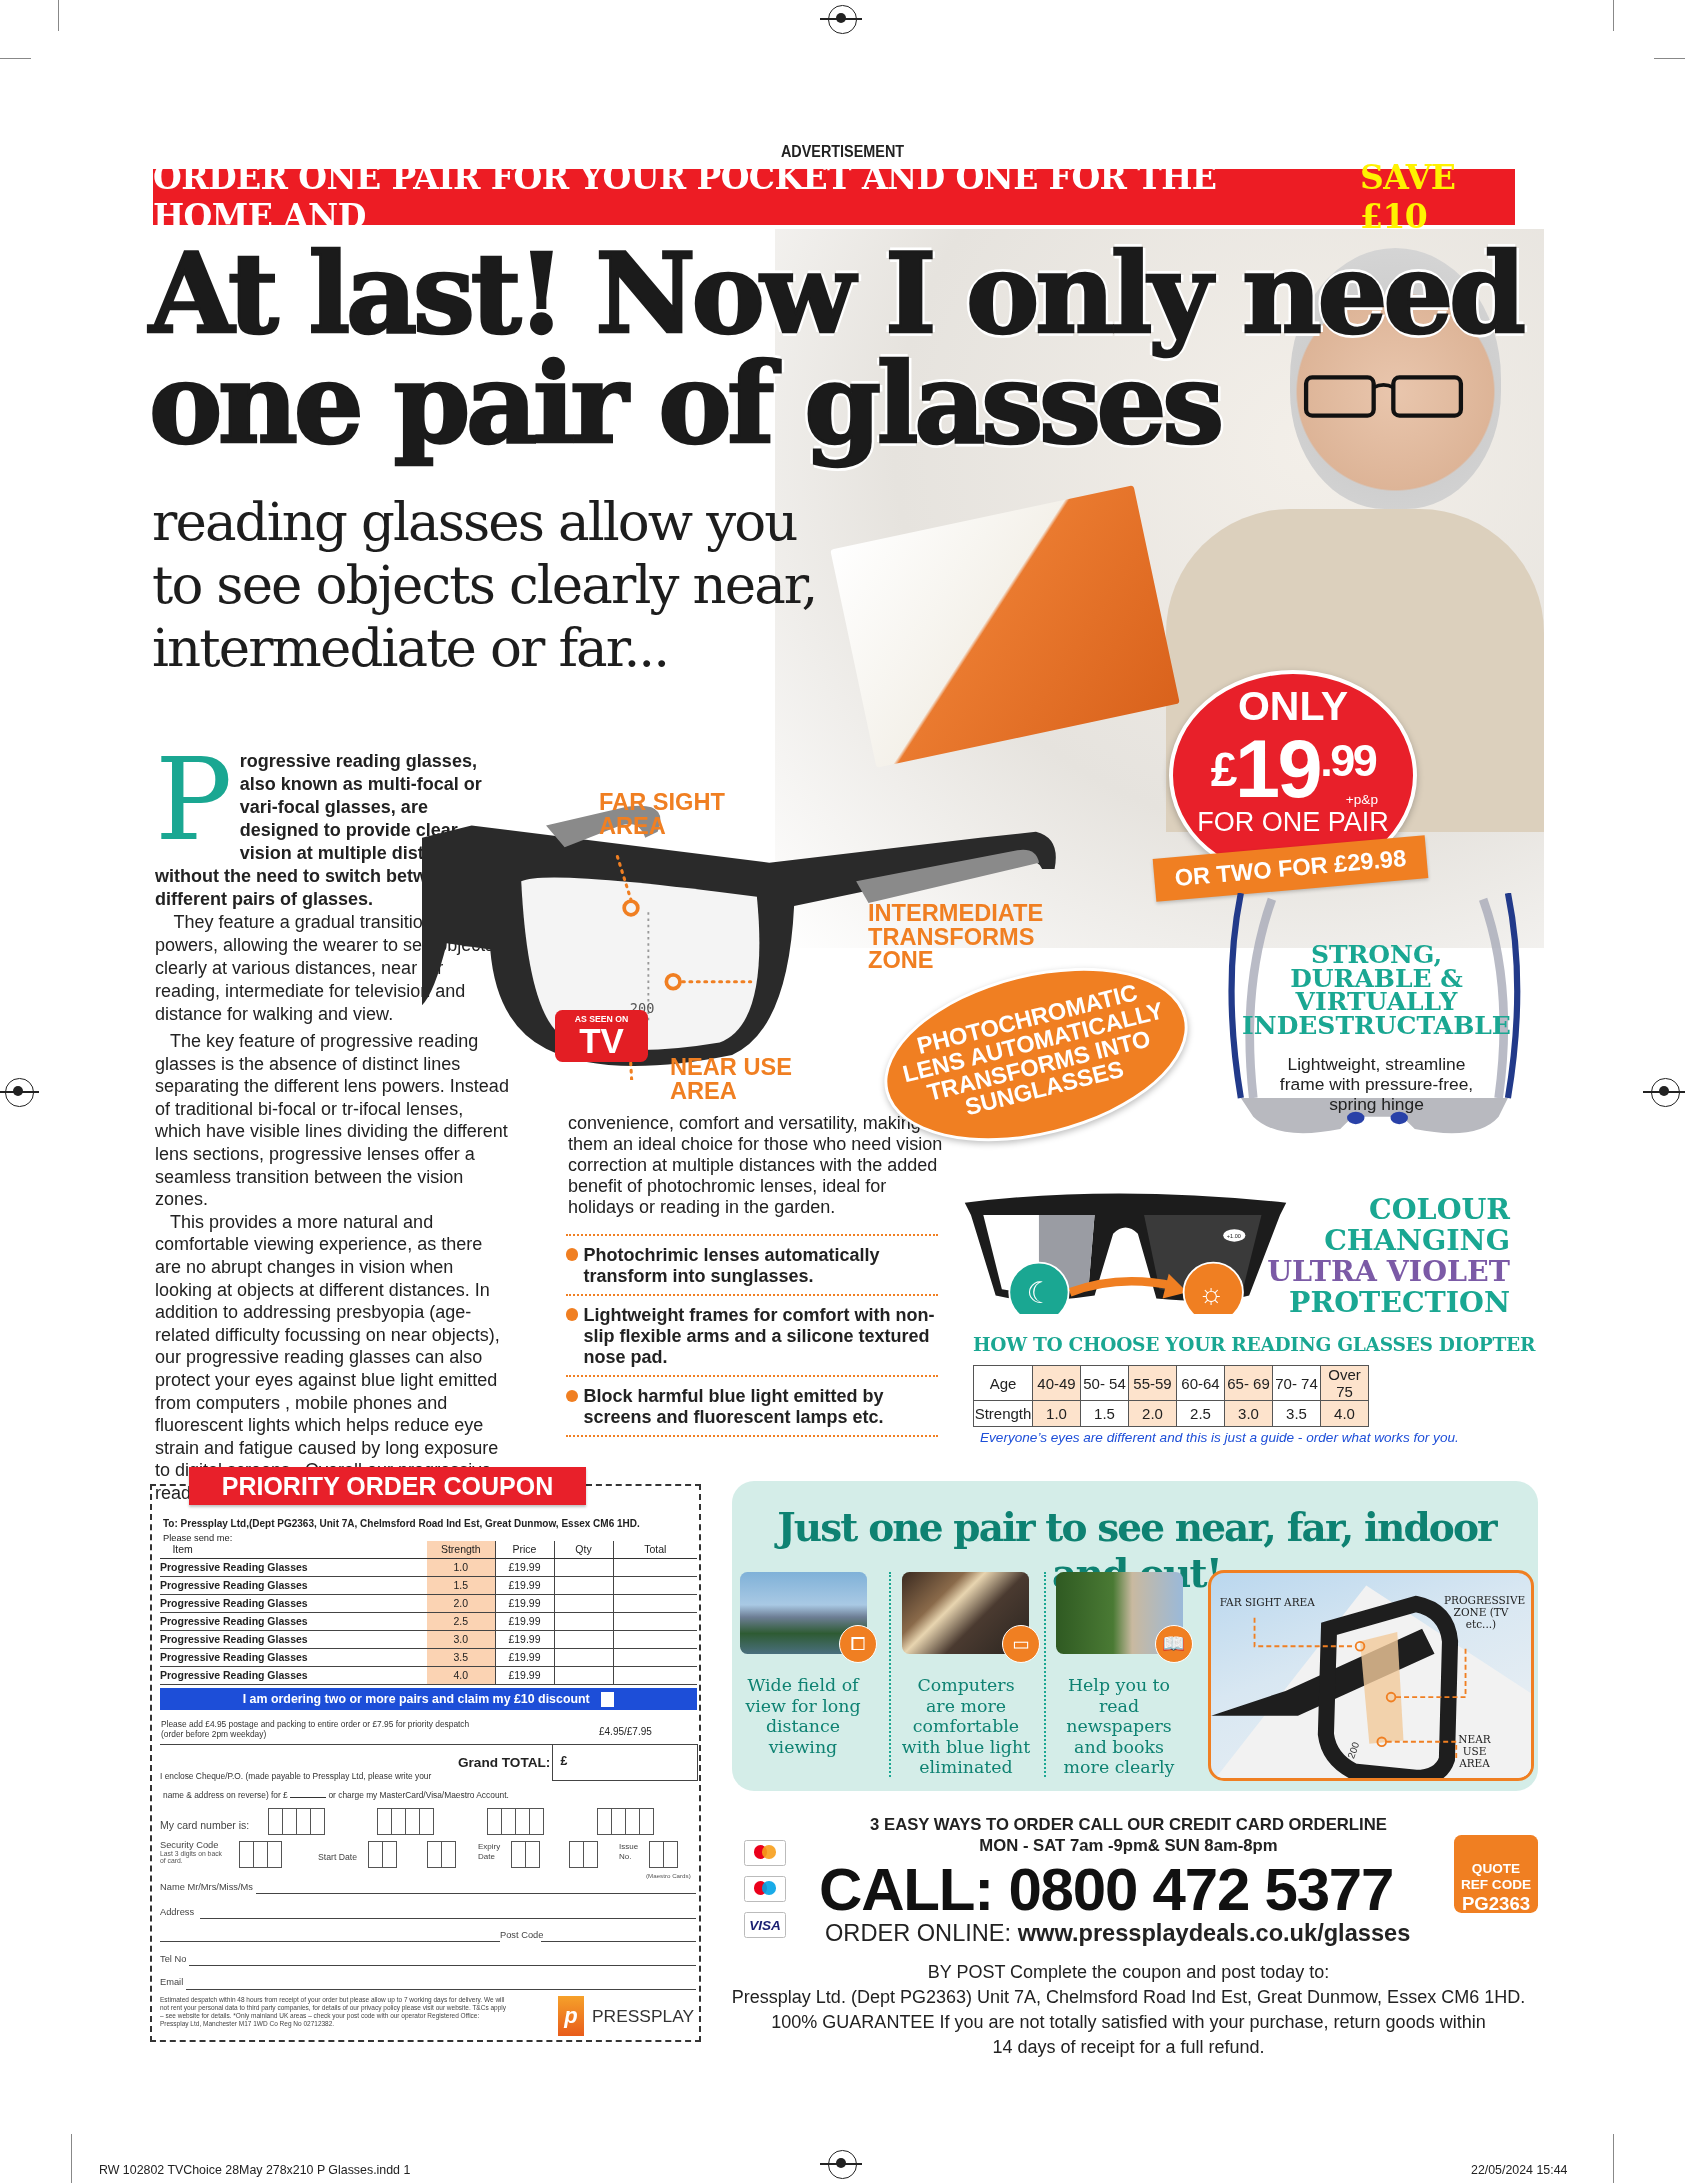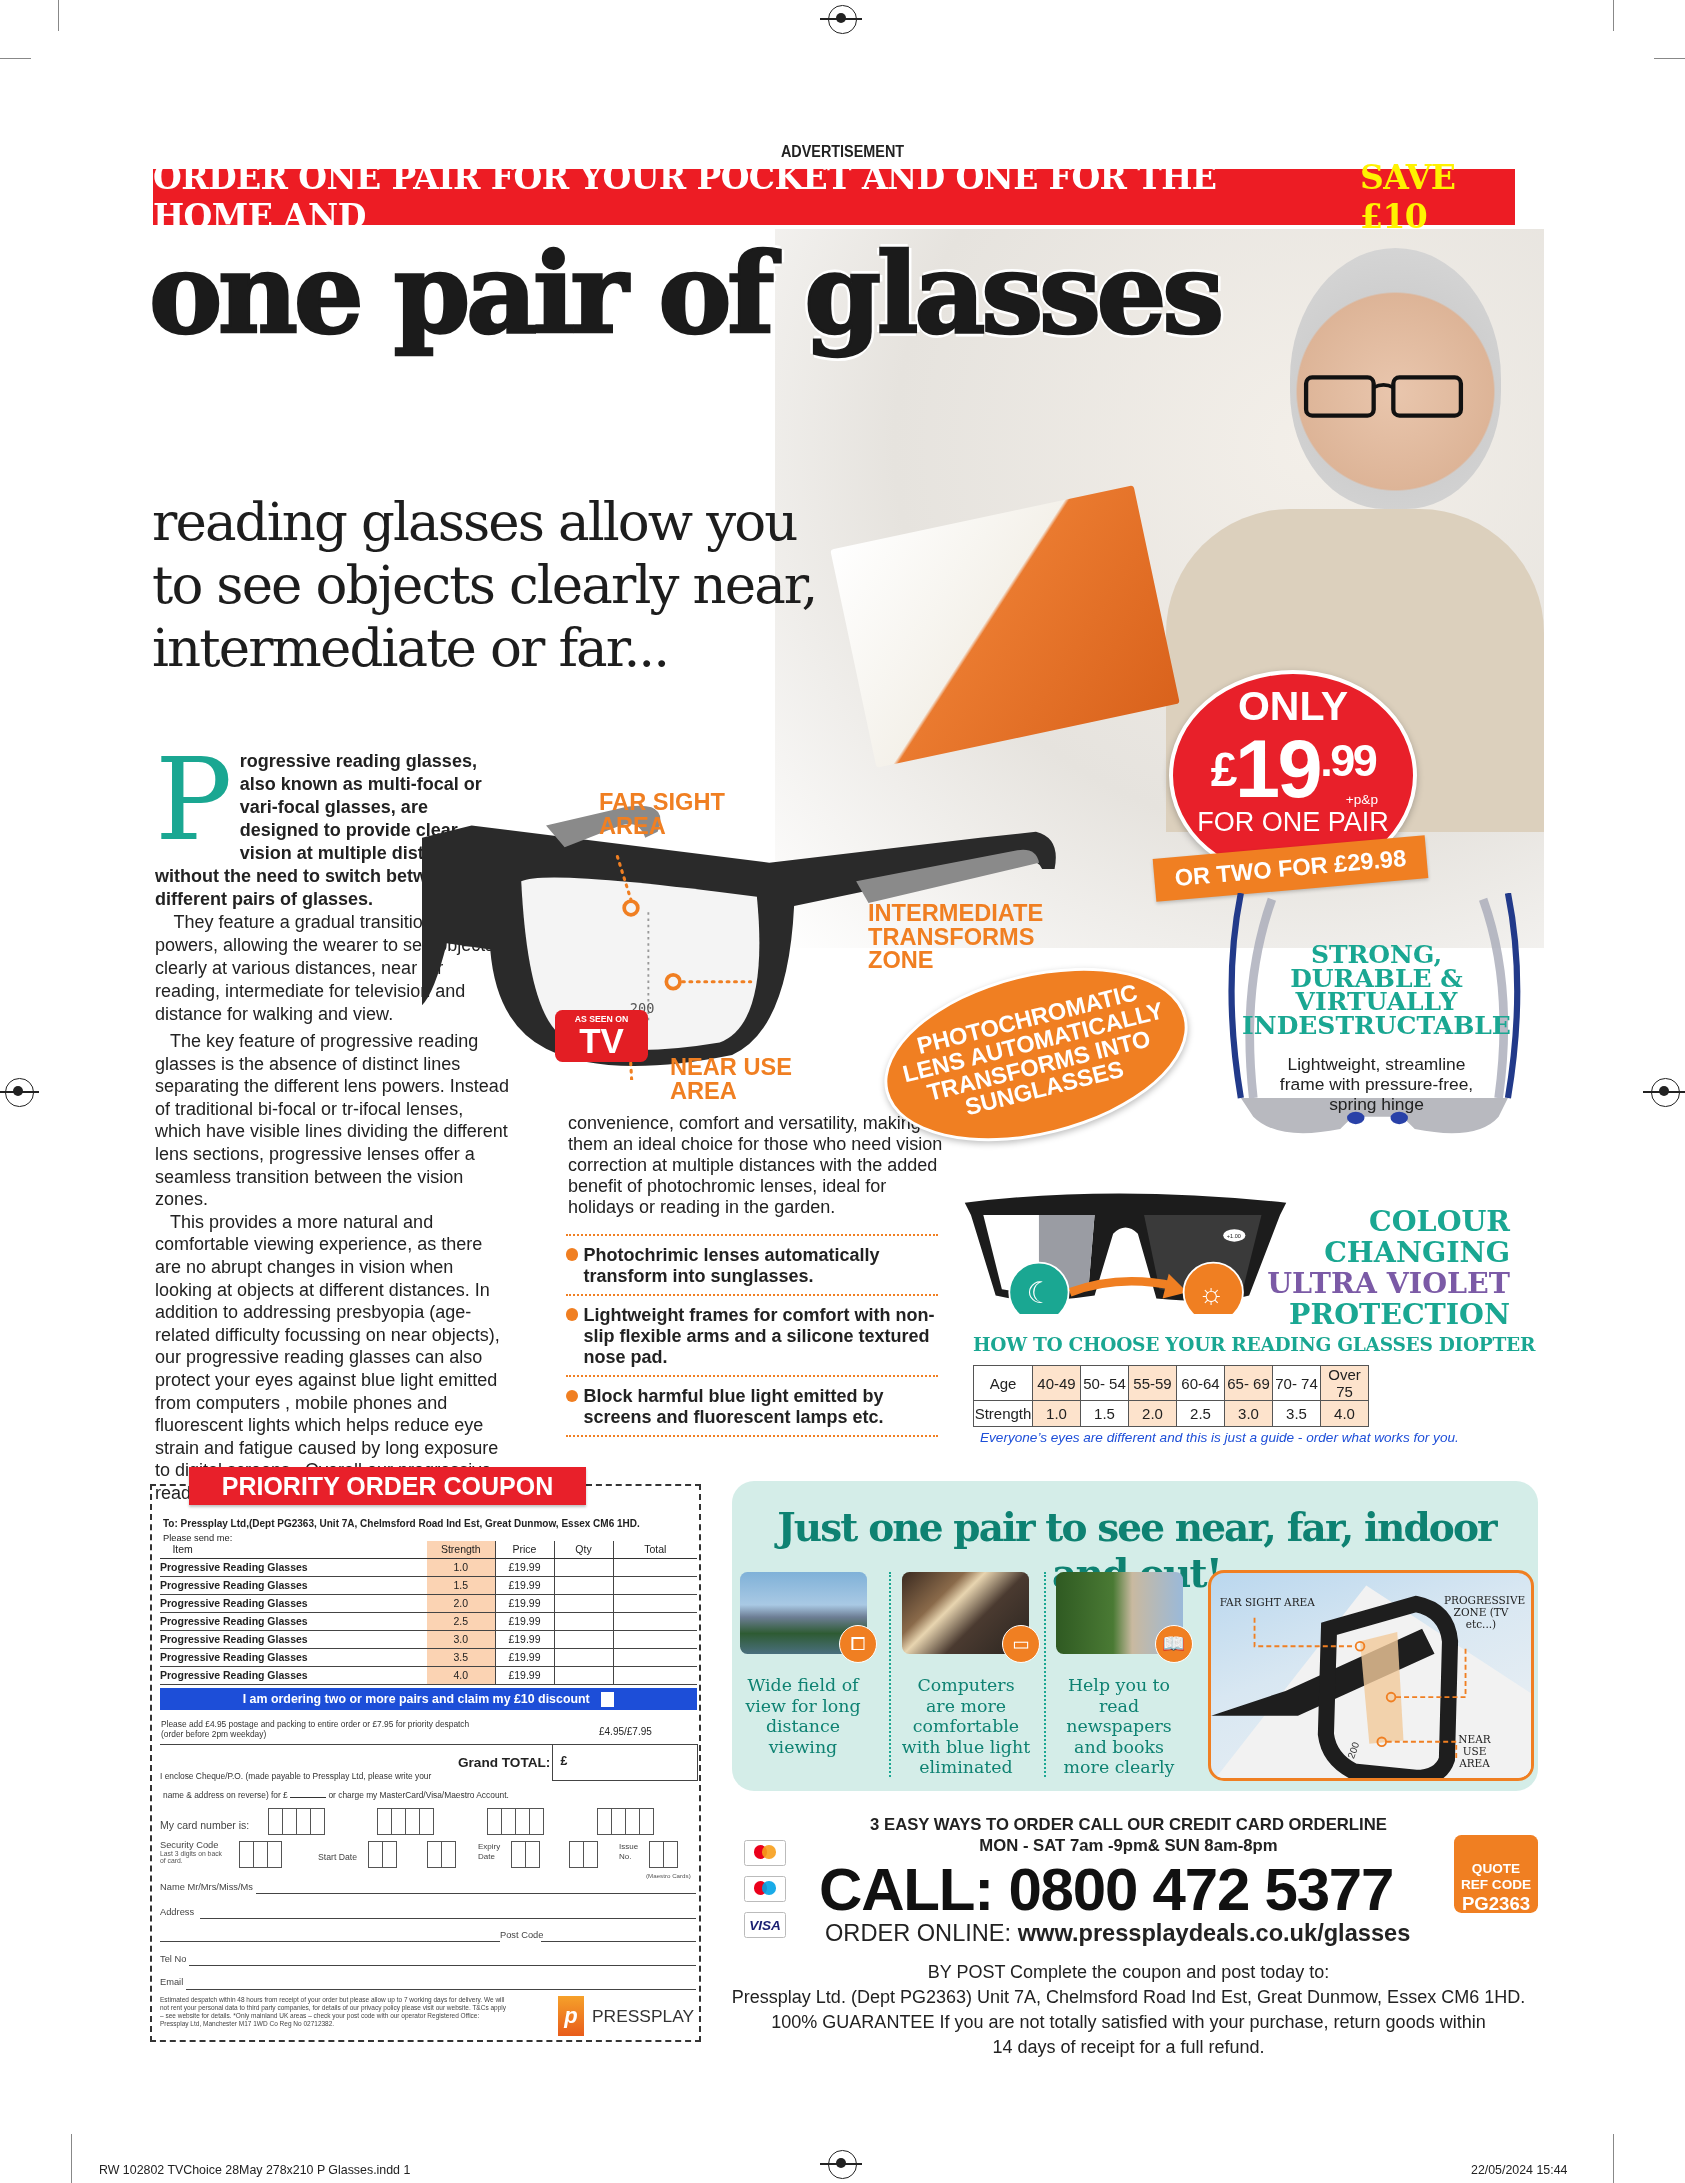--- a/index.html
+++ b/index.html
@@ -63,21 +63,21 @@
   #price-badge .pp { position: absolute; right: 35px; top: 118px; font-size: 13.6px; }
   #price-badge .one { font-size: 27px; line-height: 27px; margin-top: 5px; }
   #two-for { left: 1154px; top: 847px; width: 273px; height: 43px; background: #f07f22; color: #fff; transform: rotate(-5deg);
     font-size: 23.6px; font-weight: bold; display: flex; align-items: center; justify-content: center; box-shadow: 0 1.9px 3.7px rgba(0,0,0,0.2); }
 
   #flex-glasses { left: 1216px; top: 893px; width: 323px; height: 261px; }
   #strong-title { left: 1240px; top: 943px; width: 273px; text-align: center; color: #1aa792; font-family: "DejaVu Serif", serif; font-weight: bold; font-size: 25px; line-height: 23.6px; }
   #strong-sub { left: 1265px; top: 1054px; width: 223px; text-align: center; font-size: 17.4px; line-height: 20px; color: #222; }
 
   #photo-glasses { left: 958px; top: 1178px; width: 335px; height: 136px; }
-  #colour-title { left: 1240px; top: 1194px; width: 270px; text-align: right; font-family: "DejaVu Serif", serif; font-weight: 900; font-size: 28.5px; line-height: 31px; color: #1aa792; margin-top: 12px; }
+  #colour-title { left: 1240px; top: 1194px; width: 270px; text-align: right; font-family: "DejaVu Serif", serif; font-weight: 900; font-size: 28.5px; line-height: 31px; color: #1aa792; }
   #colour-title .violet { color: #7b5aa6; }
 
   #diopter-title { left: 973px; top: 1334px; font-family: "DejaVu Serif", serif; font-weight: bold; font-size: 18.6px; color: #1aa792; letter-spacing: -0.3px; }
   #diopter-table { left: 973px; top: 1365px; border-collapse: collapse; font-size: 15px; }
   #diopter-table td { border: 1.2px solid #555; height: 26px; text-align: center; width: 48px; color: #222; }
   #diopter-table td.hd { width: 59px; }
   #diopter-table td.hi { background: #fde3cc; }
   #diopter-note { left: 980px; top: 1430px; font-size: 13.6px; font-style: italic; color: #1d4ed8; }
 
   
@@ -156,20 +156,21 @@
 <div class="woman-body"></div>
 <div class="woman-head"></div>
 <svg class="woman-glasses" viewBox="0 0 260 70">
   <rect x="4" y="4" width="110" height="62" rx="10" fill="none" stroke="#111" stroke-width="7"></rect>
   <rect x="146" y="4" width="110" height="62" rx="10" fill="none" stroke="#111" stroke-width="7"></rect>
   <path d="M114 20 Q130 12 146 20" fill="none" stroke="#111" stroke-width="6"></path>
 </svg>
 <div class="book"></div>
 
 <div id="headline" class="abs">
+  <div>At last! Now I only need</div>
   <div>one pair of glasses</div>
 </div>
 <div id="subhead" class="abs">
   <div>reading glasses allow you</div>
   <div>to see objects clearly near,</div>
   <div>intermediate or far...</div>
 </div>
 
 <div id="intro" class="abs">
   <span class="dropcap">P</span>

